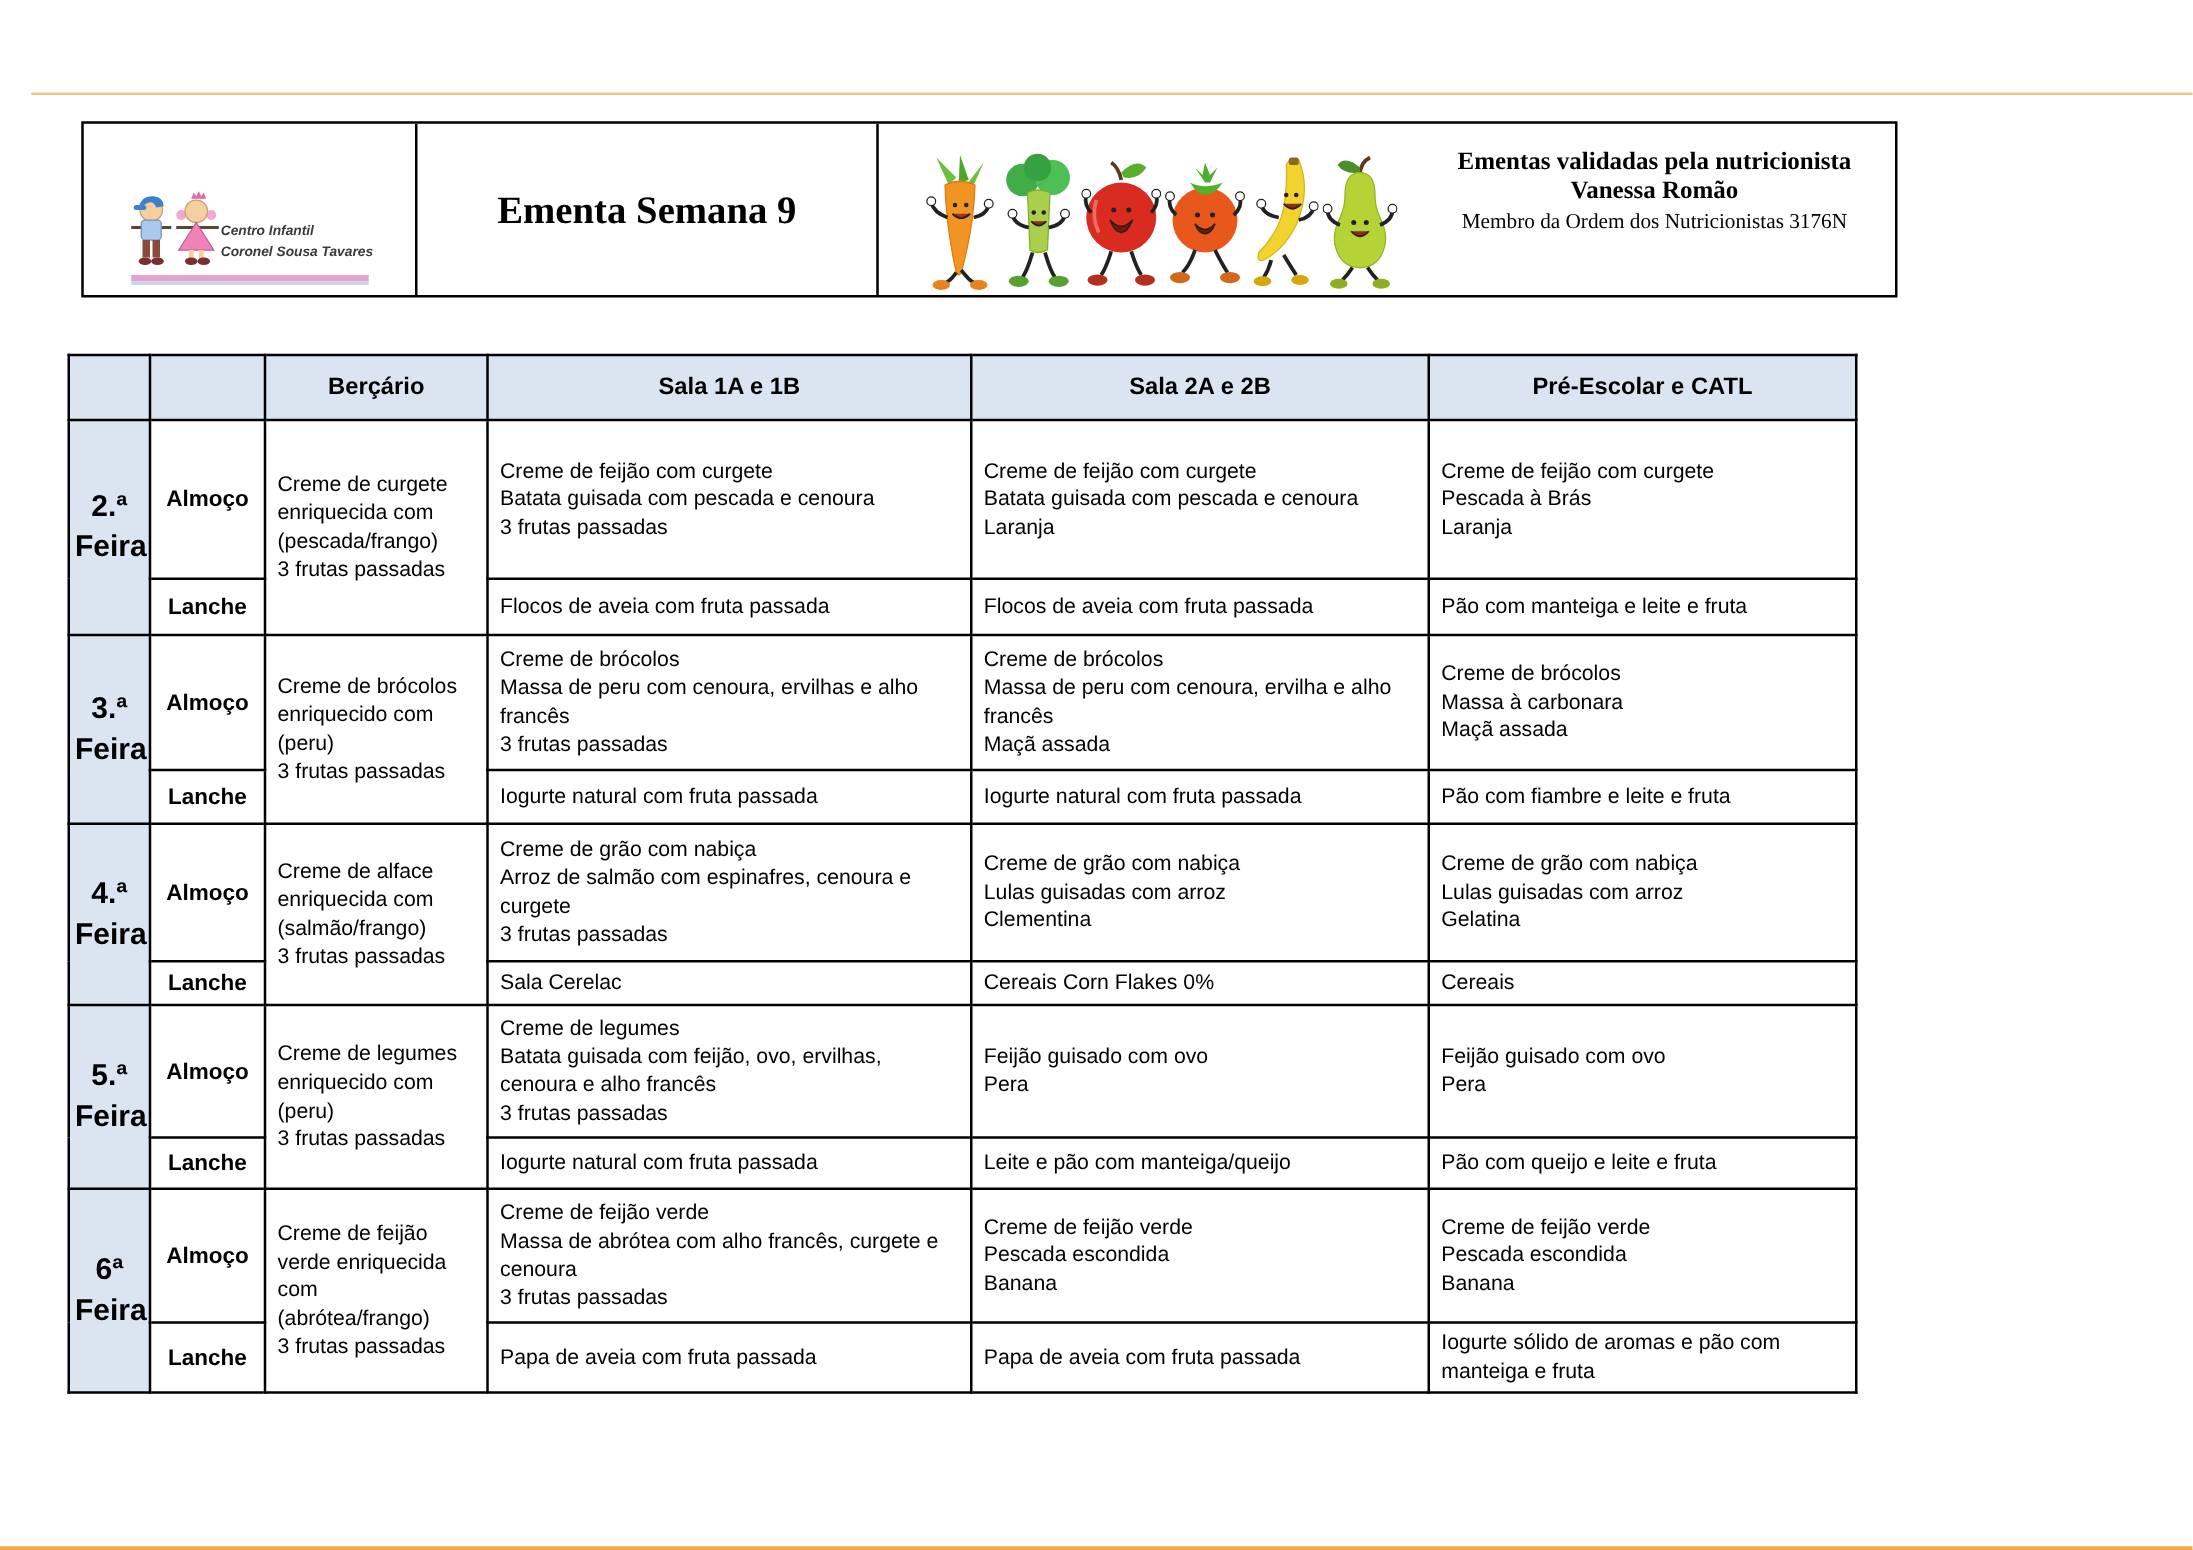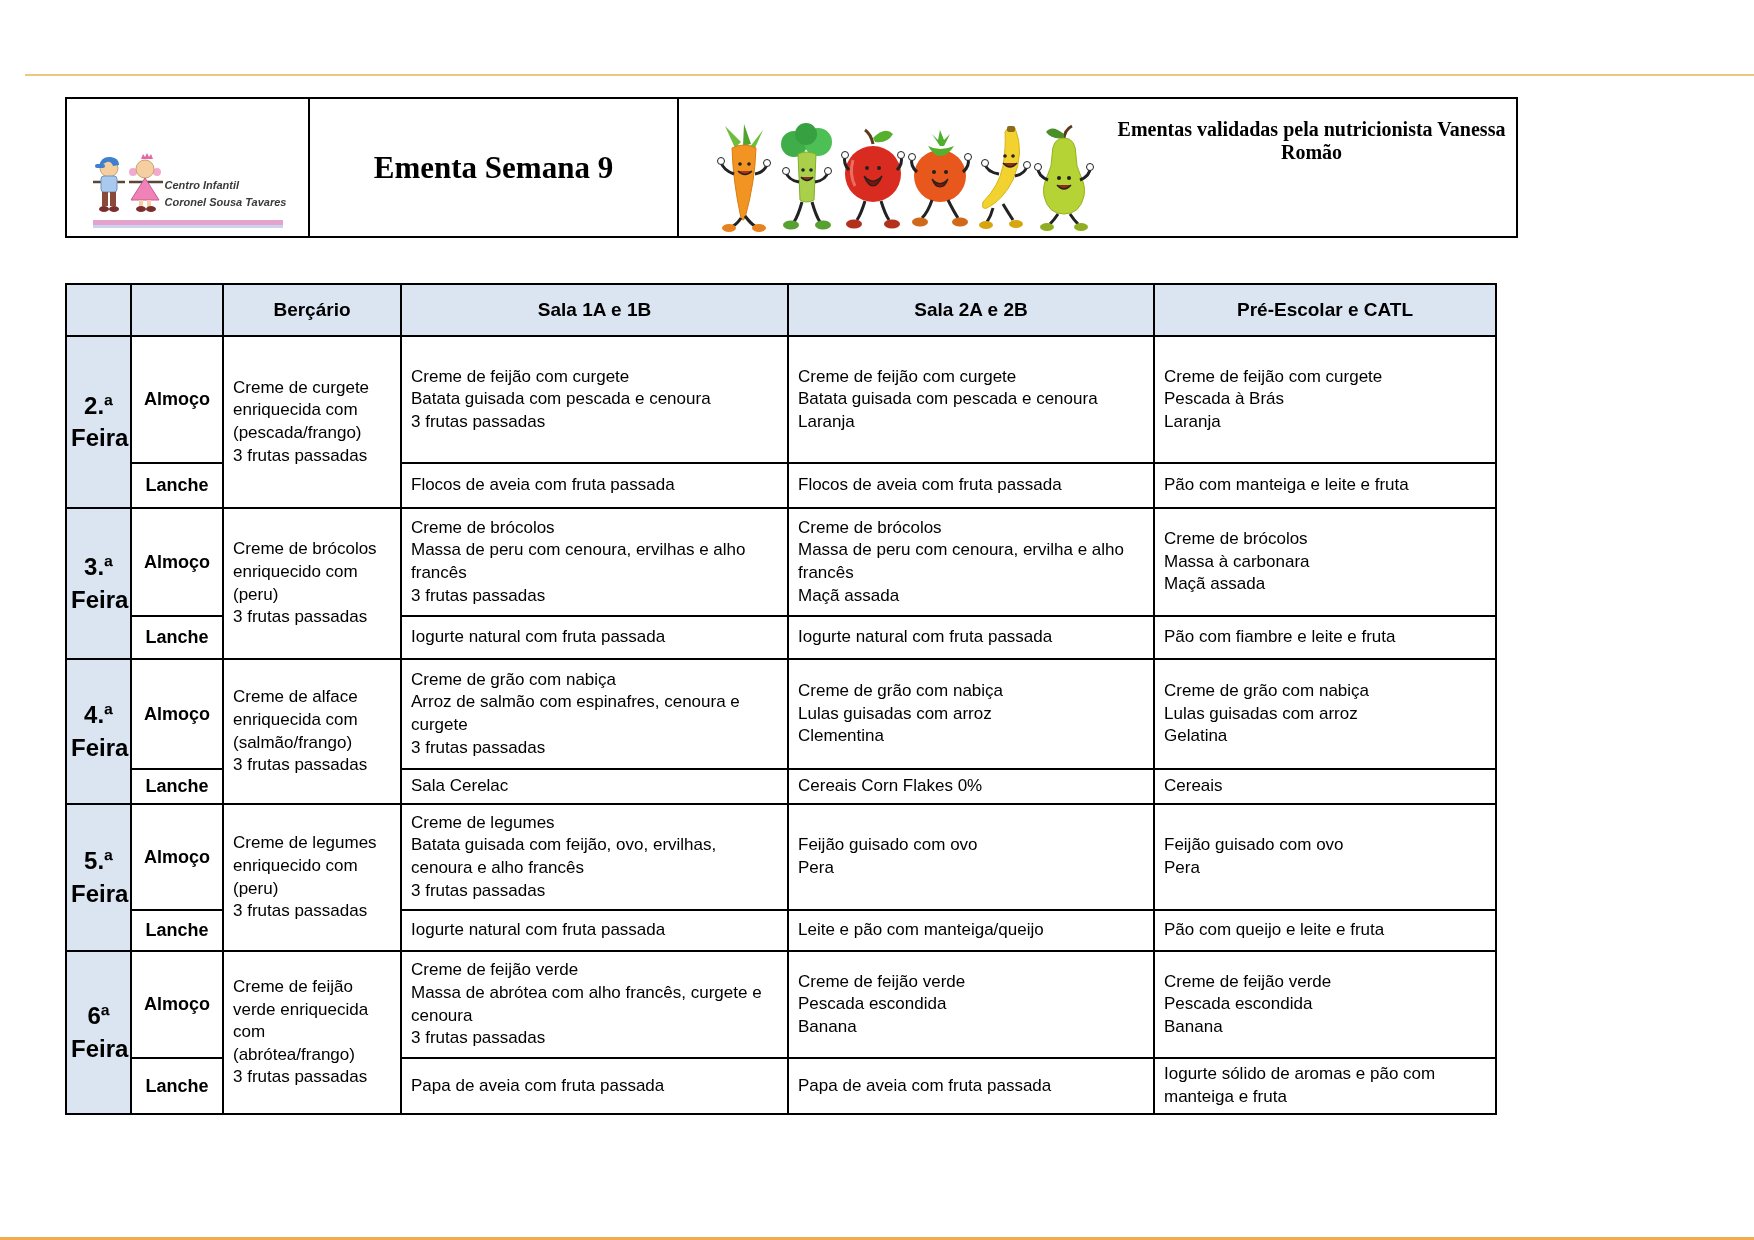--- a/index.html
+++ b/index.html
@@ -9,37 +9,37 @@
   }
   .accent-top{position:absolute;top:74px;left:25px;right:0;height:2px;background:#eac87f;}
   .accent-bottom{position:absolute;bottom:0;left:0;right:0;height:3px;background:#f0ab4e;}
 
   
   .header-box{
     position:absolute;left:65px;top:97px;width:1453px;height:141px;
     border:2px solid #000;display:flex;box-sizing:border-box;background:#fff;
   }
   .h-cell{box-sizing:border-box;}
-  .logo-cell{width:243px;border-right:2px solid #000;display:flex;flex-direction:column;justify-content:flex-end;align-items:center;padding-bottom:8px;}
+  .logo-cell{width:267px;border-right:2px solid #000;display:flex;flex-direction:column;justify-content:flex-end;align-items:center;padding-bottom:8px;}
   .logo-row{display:flex;align-items:flex-end;}
   .logo-text{font-size:11px;font-style:italic;font-weight:bold;color:#3a3a3a;line-height:1.5;padding-bottom:8px;}
   .logo-bar{width:190px;height:5px;background:#e4a3cd;margin-top:2px;}
   .logo-bar2{width:190px;height:3px;background:#ccd2ec;}
   .title-cell{width:369px;border-right:2px solid #000;display:flex;align-items:center;justify-content:center;
     font-family:"Liberation Serif", serif;font-weight:bold;font-size:31px;}
   .right-cell{flex:1;display:flex;margin-left:28px;}
   .mascots{width:392px;display:flex;align-items:flex-end;justify-content:flex-start;gap:3px;padding:2px 0 2px 8px;}
   .mascots svg{display:block;}
   .validation{flex:1;text-align:center;padding-top:19px;font-family:"Liberation Serif", serif;}
   .v-bold{font-weight:bold;font-size:20px;}
   .v-sub{font-size:17px;margin-top:3px;}
 
   
   table.menu{
-    position:absolute;left:65px;top:283px;width:1430px;
+    position:absolute;left:54px;top:283px;width:1430px;
     border-collapse:collapse;table-layout:fixed;background:#fff;
   }
   .menu th,.menu td{border:2px solid #000;box-sizing:border-box;}
   .menu th{background:#dbe5f1;font-size:19px;font-weight:bold;text-align:center;vertical-align:middle;}
   td.day{background:#dbe5f1;font-weight:bold;font-size:24px;text-align:center;vertical-align:middle;line-height:1.35;padding:0 4px;}
   td.meal{font-weight:bold;font-size:18px;text-align:center;vertical-align:middle;padding:0 2px;border-radius:15px;}
   td.menu-cell{font-size:17px;line-height:1.33;padding:4px 9px;vertical-align:middle;text-align:left;}
 </style>
 </head>
 <body>
@@ -188,20 +188,21 @@
         <circle cx="4" cy="45" r="3.5" fill="#fff" stroke="#222"></circle>
         <circle cx="56" cy="45" r="3.5" fill="#fff" stroke="#222"></circle>
         <path d="M24 92 Q20 98 16 102" stroke="#222" stroke-width="3" fill="none"></path>
         <path d="M36 92 Q40 98 44 102" stroke="#222" stroke-width="3" fill="none"></path>
         <ellipse cx="13" cy="105" rx="7" ry="4" fill="#8fae22"></ellipse>
         <ellipse cx="47" cy="105" rx="7" ry="4" fill="#8fae22"></ellipse>
       </svg>
     </div>
     <div class="validation">
       <div class="v-bold">Ementas validadas pela nutricionista Vanessa Romão</div>
+      <div class="v-sub">Membro da Ordem dos Nutricionistas 3176N</div>
     </div>
   </div>
 </div>
 
 <table class="menu">
   <colgroup>
     <col style="width:65px">
       <col style="width:92px">
       <col style="width:178px">
     <col style="width:387px">

